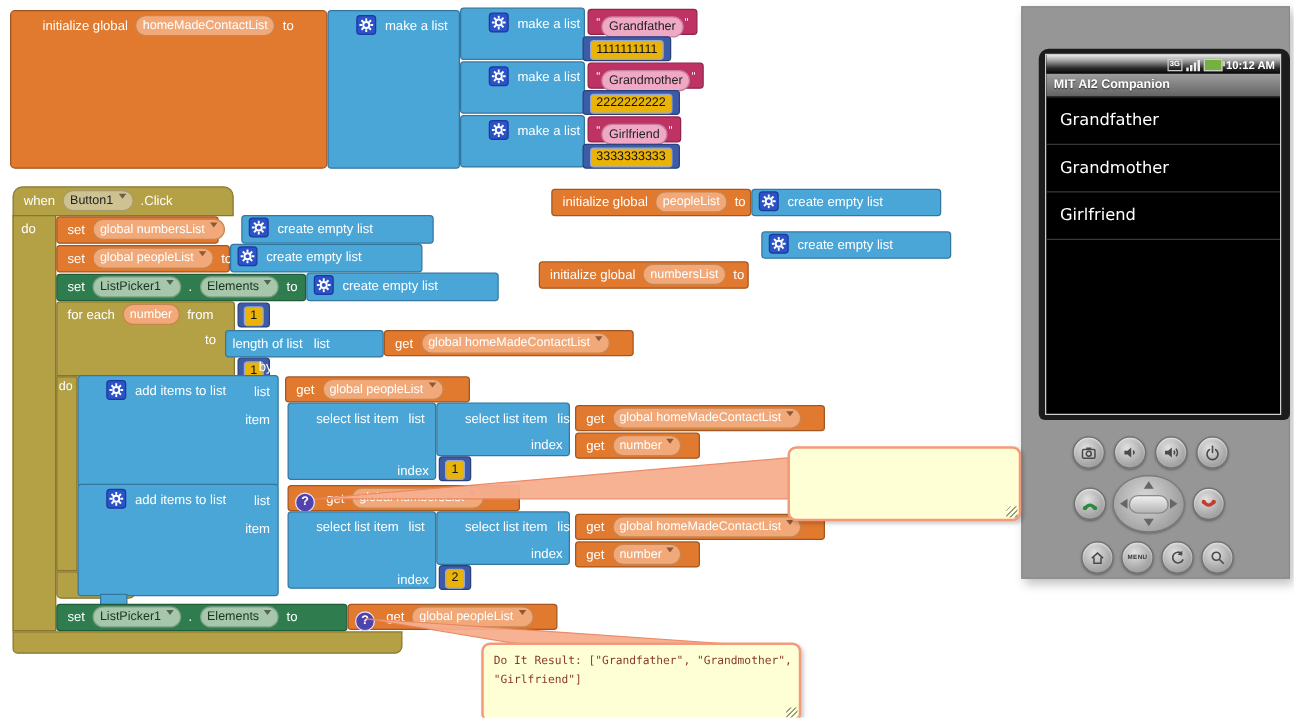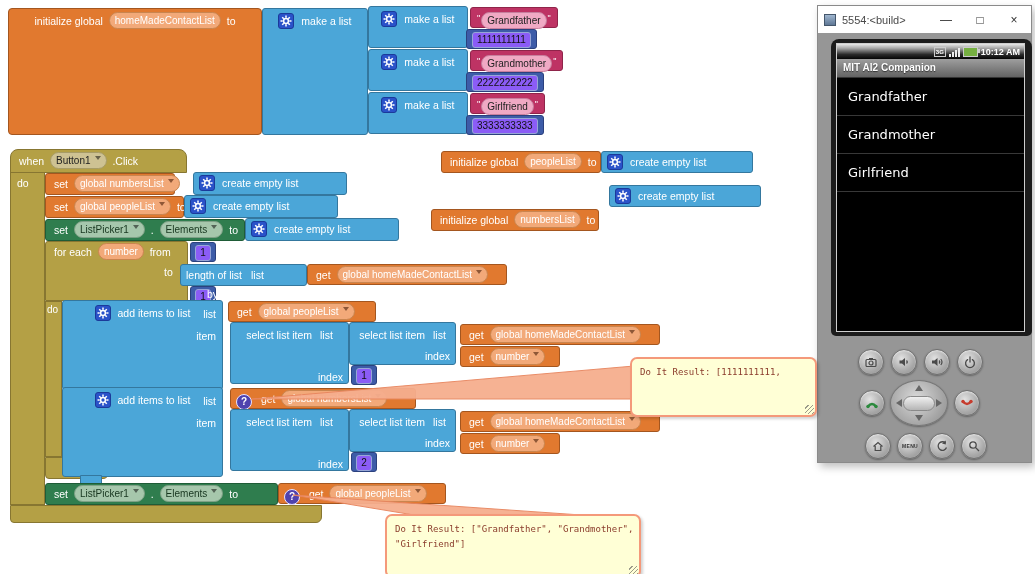--- a/index.html
+++ b/index.html
@@ -1,35 +1,35 @@
 <!DOCTYPE html>
 <html><head>
 <meta charset="utf-8">
 <style>
   html,body{margin:0;padding:0;}
   body{width:1035px;height:574px;position:relative;background:#fff;overflow:hidden;
        font-family:"Liberation Sans",sans-serif;}
   .blk{position:absolute;box-sizing:border-box;border-radius:3px;color:#fff;
        font-size:10.5px;line-height:20px;white-space:nowrap;z-index:1;}
   .pad{padding:0 5px;}
-  .tpad{padding:2px 4px 0;text-align:center;}
+  .tpad{padding:2px 22px 0;}
   .orange{background:#E1792F;border:1px solid #A4561F;}
   .blue{background:#4BA6D8;border:1px solid #34779E;}
   .gold{background:#B4A045;border:1px solid #877631;}
   .green{background:#2F7D4E;border:1px solid #1F5C37;}
   .crimson{background:#BE3364;border:1px solid #8F244A;}
   .navy{background:#3D5CA8;border:1px solid #2B417E;}
   .lbl{margin:0 3px;}
   .chip{display:inline-block;border-radius:9px;padding:0 5px;height:15px;line-height:15px;
         font-size:10px;vertical-align:1px;}
   .chip-salmon{background:#F2A979;border:1px solid #C9854F;color:#fff;}
   .chip-khaki{background:#CEC293;border:1px solid #A79C67;color:#222;}
   .chip-green{background:#A6C7AC;border:1px solid #7EA186;color:#17361F;}
   .chip-pink{background:#F0A9C4;border:1px solid #C77F9E;color:#222;}
-  .chip-num{background:#8b5cf6;border:1px solid #97A6D6;color:#111;border-radius:3px;
+  .chip-num{background:#eab308;border:1px solid #97A6D6;color:#111;border-radius:3px;
             padding:0 4px;height:14px;line-height:14px;font-size:10px;}
   .caret{display:inline-block;width:0;height:0;border:3px solid transparent;
          border-top:4px solid rgba(60,20,0,.55);margin-left:4px;vertical-align:1px;}
   .chip-khaki .caret,.chip-green .caret{border-top-color:rgba(0,0,0,.5);}
   .gear{display:inline-flex;align-items:center;justify-content:center;width:14px;height:14px;
         background:#2A52C9;border:1px solid #1B3A9A;border-radius:3px;vertical-align:-2px;margin-right:4px;}
   .qmark{display:inline-flex;width:14px;height:14px;border-radius:50%;background:#4F43AE;
          border:1px solid #E8E2FF;color:#fff;font-size:10px;font-weight:bold;align-items:center;
          justify-content:center;vertical-align:-2px;margin-right:3px;line-height:12px;}
   .absl{position:absolute;}
@@ -354,37 +354,29 @@
     </span>
   <span>create empty list</span>
 </div>
 
 <svg class="tails" width="1035" height="574">
   <polygon points="252,399 634,366 634,399" fill="#F6AE8E" stroke="#E8865F" stroke-width="1" opacity="0.95"></polygon>
   <polygon points="293,495 426,517 610,517" fill="#F6AE8E" stroke="#E8865F" stroke-width="1" opacity="0.95"></polygon>
 </svg>
 
 <div class="bubble" style="left:630px;top:357px;width:167px;height:46px;">
-  <div>Do It Result: [1111111111,</div>
   <i class="grip"></i>
 </div>
 <div class="bubble" style="left:385px;top:514px;width:236px;height:50px;">
   <div>Do It Result: ["Grandfather", "Grandmother",</div>
   <div>"Girlfriend"]</div>
   <i class="grip"></i>
 </div>
 
 <div class="win">
-  <div class="titlebar">
-    <span class="win-icon"></span>
-    <span class="win-title">5554:&lt;build&gt;</span>
-    <span class="win-btn">—</span>
-    <span class="win-btn">□</span>
-    <span class="win-btn">×</span>
-  </div>
 
   <div class="bezel">
     <div class="screen">
       <div class="statusbar">
         <span class="net3g">3G</span>
         <span class="sigbars">
           <i style="height:3px"></i>
             <i style="height:5px"></i>
             <i style="height:7px"></i>
             <i style="height:9px"></i>

